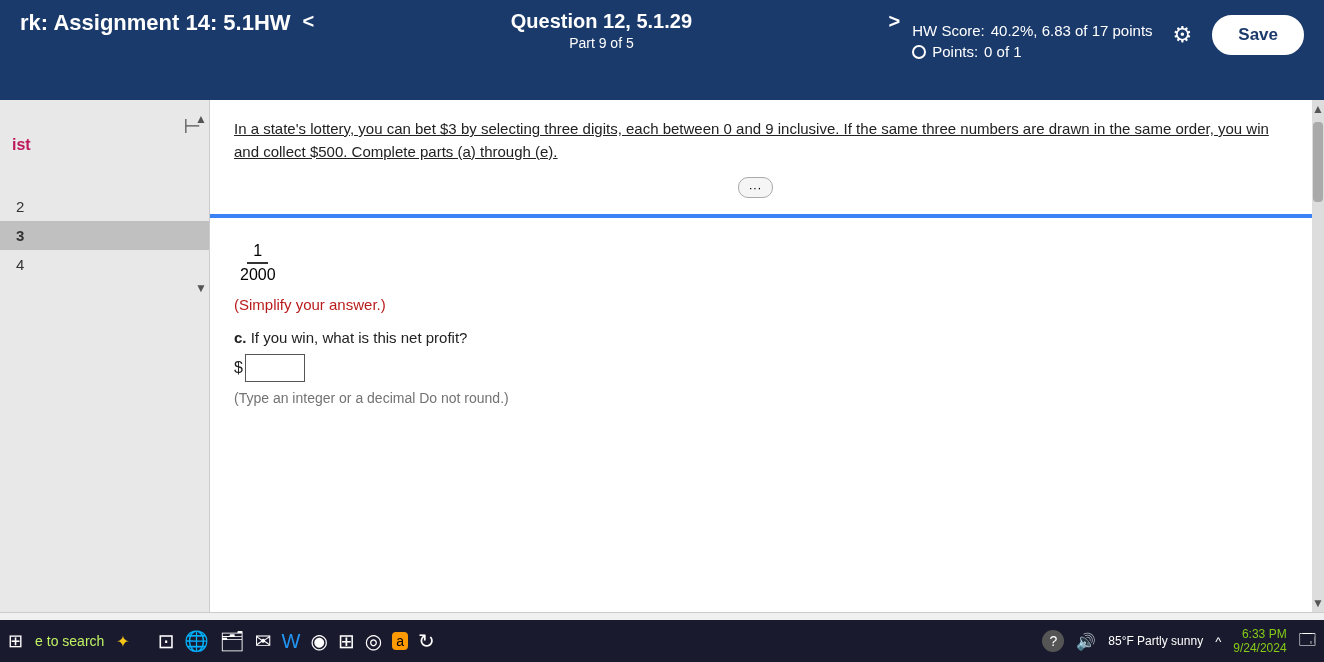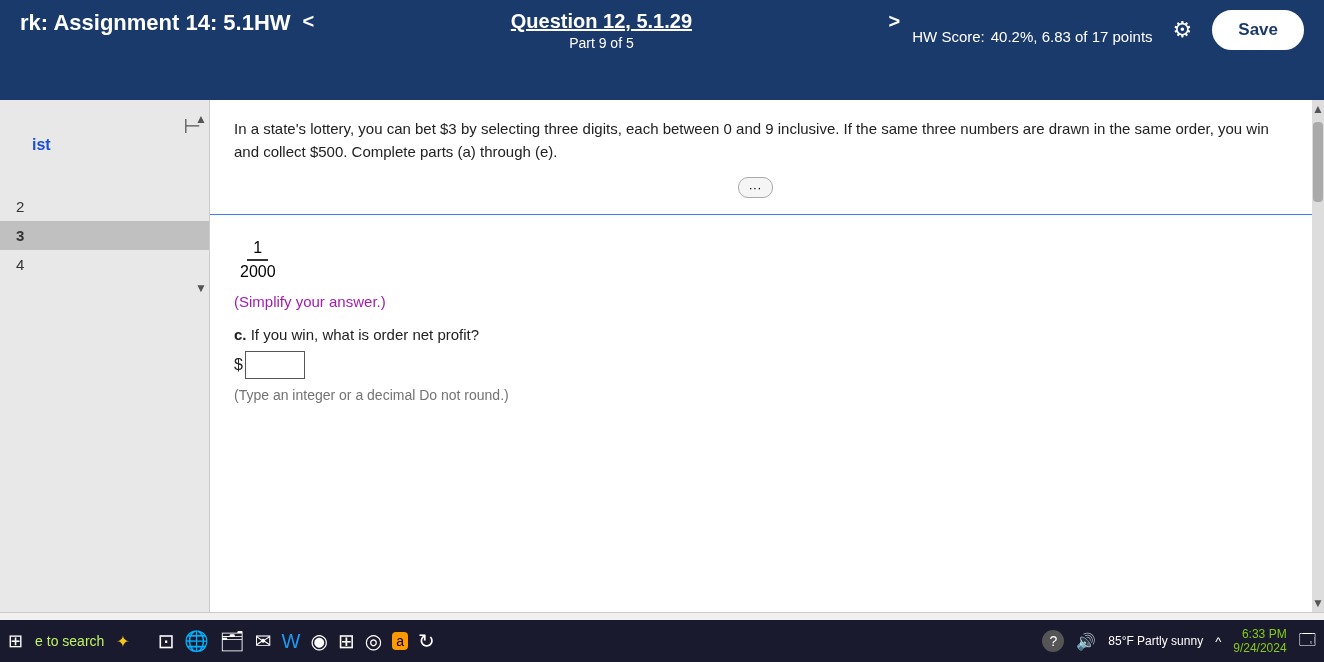--- a/index.html
+++ b/index.html
@@ -21,21 +21,20 @@
       color: #fff;
       flex: 0 0 auto;
     }
     .header-center {
       flex: 1;
       text-align: center;
     }
     .header-center .question-title {
       font-size: 20px;
       font-weight: bold;
-      text-decoration: underline;
     }
     .header-center .question-part {
       font-size: 14px;
       margin-top: 2px;
     }
     .nav-arrow {
       color: #fff;
       font-size: 20px;
       cursor: pointer;
       padding: 0 12px;
@@ -94,25 +93,24 @@
       background: #e8e8e8;
       border-right: 1px solid #ccc;
       display: flex;
       flex-direction: column;
       align-items: flex-end;
       padding-top: 10px;
       position: relative;
     }
     .sidebar-label {
       font-size: 16px;
-      color: #1d4ed8;
+      color: #be185d;
       padding: 8px 12px;
       font-weight: bold;
       align-self: flex-start;
-      margin-left: 20px;
     }
     .sidebar-collapse {
       position: absolute;
       right: 0;
       top: 10px;
       font-size: 20px;
       color: #555;
       cursor: pointer;
       padding: 4px 8px;
     }
@@ -135,24 +133,25 @@
     .content {
       flex: 1;
       display: flex;
       flex-direction: column;
       overflow: hidden;
     }
 
     .question-text-area {
       background: #fff;
       padding: 18px 36px 10px 24px;
-      border-bottom: 1px solid #3b82f6;
+      border-bottom: 4px solid #3b82f6;
       font-size: 15px;
       color: #222;
       line-height: 1.5;
+      text-decoration: underline;
     }
 
     .ellipsis-btn {
       display: inline-flex;
       align-items: center;
       justify-content: center;
       border: 1px solid #aaa;
       border-radius: 10px;
       padding: 2px 10px;
       font-size: 13px;
@@ -179,21 +178,21 @@
       padding: 0 6px 2px 6px;
       font-size: 16px;
     }
     .fraction .denominator {
       padding: 2px 6px 0 6px;
       font-size: 16px;
     }
 
     .simplify-note {
       font-size: 15px;
-      color: #a21caf;
+      color: #b91c1c;
       margin: 4px 0 16px 0;
     }
 
     .part-c-label {
       font-size: 15px;
       color: #222;
       margin-bottom: 8px;
     }
     .part-c-label strong { font-weight: bold; }
 
@@ -357,20 +356,25 @@
     <div class="question-part">Part 9 of 5</div>
   </div>
 
   <button class="nav-arrow">&gt;</button>
 
   <div class="header-right">
     <div class="hw-score">
       <div class="score-line">
         <span>HW Score:</span>
         <span>40.2%, 6.83 of 17 points</span>
+      </div>
+      <div class="points-line">
+        <span class="circle-icon"></span>
+        <span>Points:</span>
+        <span>0 of 1</span>
       </div>
     </div>
     <span class="gear-icon">⚙</span>
     <button class="save-btn">Save</button>
   </div>
 </div>
 
 <div class="content-wrapper">
 
   <div class="sidebar">
@@ -398,21 +402,21 @@
       
       <div class="fraction">
         <div class="numerator">1</div>
         <div class="denominator">2000</div>
       </div>
 
       <div class="simplify-note">(Simplify your answer.)</div>
 
       
       <div class="part-c-label">
-        <strong>c.</strong> <span>If you win, what is order net profit?</span>
+        <strong>c.</strong> <span>If you win, what is this net profit?</span>
       </div>
 
       <div class="dollar-input-row">
         <span class="dollar-sign">$</span>
         <input type="text" class="answer-input" value="" style="">
       </div>
 
       <div class="type-note">(Type an integer or a decimal  Do not round.)</div>
     </div>
   </div>

